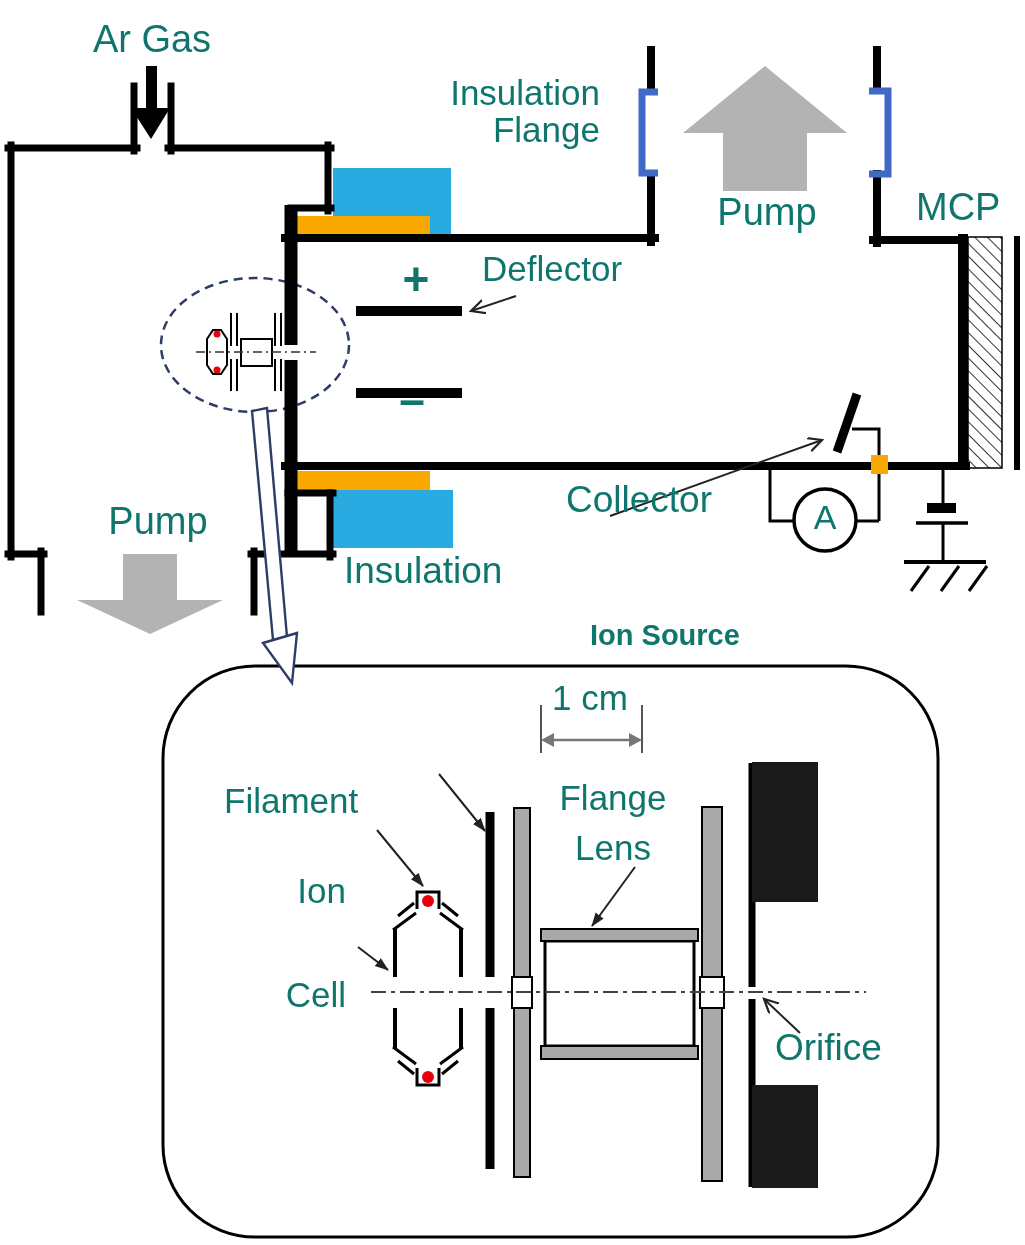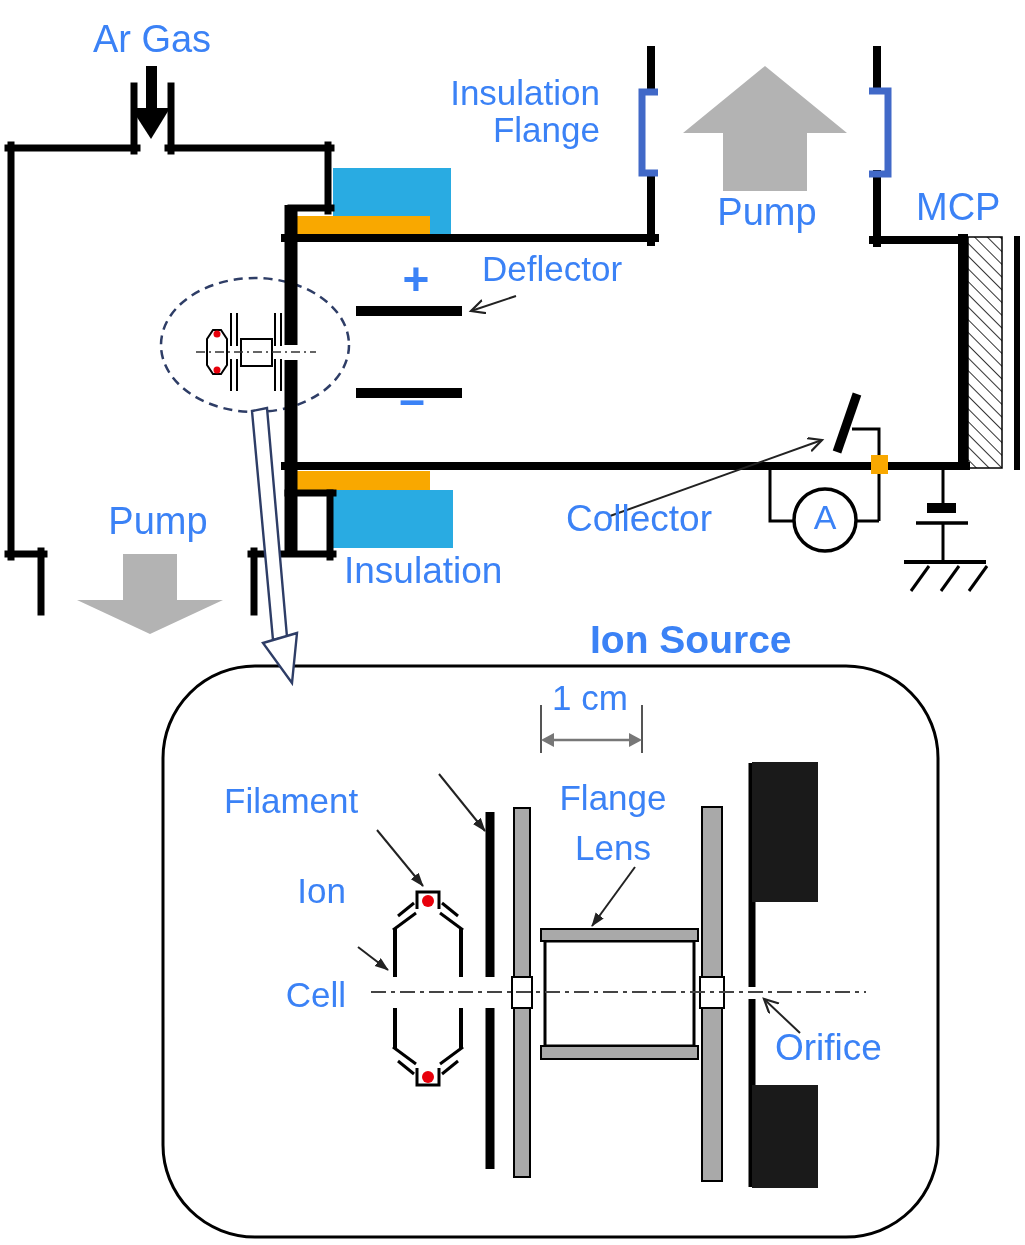--- a/index.html
+++ b/index.html
@@ -1,23 +1,23 @@
 <!DOCTYPE html>
 <html><head>
 <meta charset="utf-8">
 <style>
   html,body{margin:0;padding:0;background:#fff;}
   #stage{position:relative;width:1020px;height:1245px;background:#fff;overflow:hidden;
-         font-family:"Liberation Sans","DejaVu Sans",sans-serif;color:#3b82f6;}
+         font-family:"Liberation Sans","DejaVu Sans",sans-serif;color:#0f766e;}
   #art{position:absolute;left:0;top:0;z-index:1;}
   .lbl{position:absolute;z-index:2;white-space:nowrap;line-height:1.05;}
   .c{text-align:center;} .r{text-align:right;}
   .f35{font-size:35px;} .f37{font-size:37px;} .f38{font-size:38px;}
   .big-sign{font-weight:bold;font-size:46px;}
-  .title{font-weight:bold;font-size:39px;background:#fff;padding:0 10px;}
+  .title{font-weight:bold;font-size:29px;background:#fff;padding:0 10px;}
 </style>
 </head>
 <body>
 
 <div id="stage">
 
 <svg id="art" width="1025" height="1245" viewBox="0 0 1025 1245">
   <defs>
     <pattern id="hatch" width="9" height="9" patternUnits="userSpaceOnUse" patternTransform="rotate(45)">
       <line x1="0" y1="0" x2="9" y2="0" stroke="#000" stroke-width="1.6"></line>
@@ -199,21 +199,21 @@
 </svg>
 
 <div class="lbl f38 c" style="left:62px;top:20px;width:180px;">Ar Gas</div>
 <div class="lbl f35 r" style="left:370px;top:75px;width:230px;">Insulation</div>
 <div class="lbl f35 r" style="left:370px;top:112px;width:230px;">Flange</div>
 <div class="lbl f38 c" style="left:697px;top:193px;width:140px;">Pump</div>
 <div class="lbl f38" style="left:916px;top:188px;">MCP</div>
 <div class="lbl f35" style="left:482px;top:251px;">Deflector</div>
 <div class="lbl big-sign c" style="left:394px;top:255px;width:44px;">+</div>
 <div class="lbl big-sign c" style="left:390px;top:375px;width:44px;">–</div>
-<div class="lbl f37" style="left:566px;top:500px;">Collector</div>
+<div class="lbl f37" style="left:566px;top:481px;">Collector</div>
 <div class="lbl" style="left:805px;top:500px;width:40px;text-align:center;font-size:34px;">A</div>
 <div class="lbl f38 c" style="left:88px;top:502px;width:140px;">Pump</div>
 <div class="lbl f37" style="left:344px;top:552px;">Insulation</div>
 
 <div class="lbl title" style="left:580px;top:620px;">Ion Source</div>
 <div class="lbl f35 c" style="left:534px;top:680px;width:112px;">1 cm</div>
 <div class="lbl f35" style="left:224px;top:783px;">Filament</div>
 <div class="lbl f35 r" style="left:198px;top:873px;width:148px;">Ion</div>
 <div class="lbl f35 r" style="left:198px;top:977px;width:148px;">Cell</div>
 <div class="lbl f35 c" style="left:545px;top:780px;width:136px;">Flange</div>

